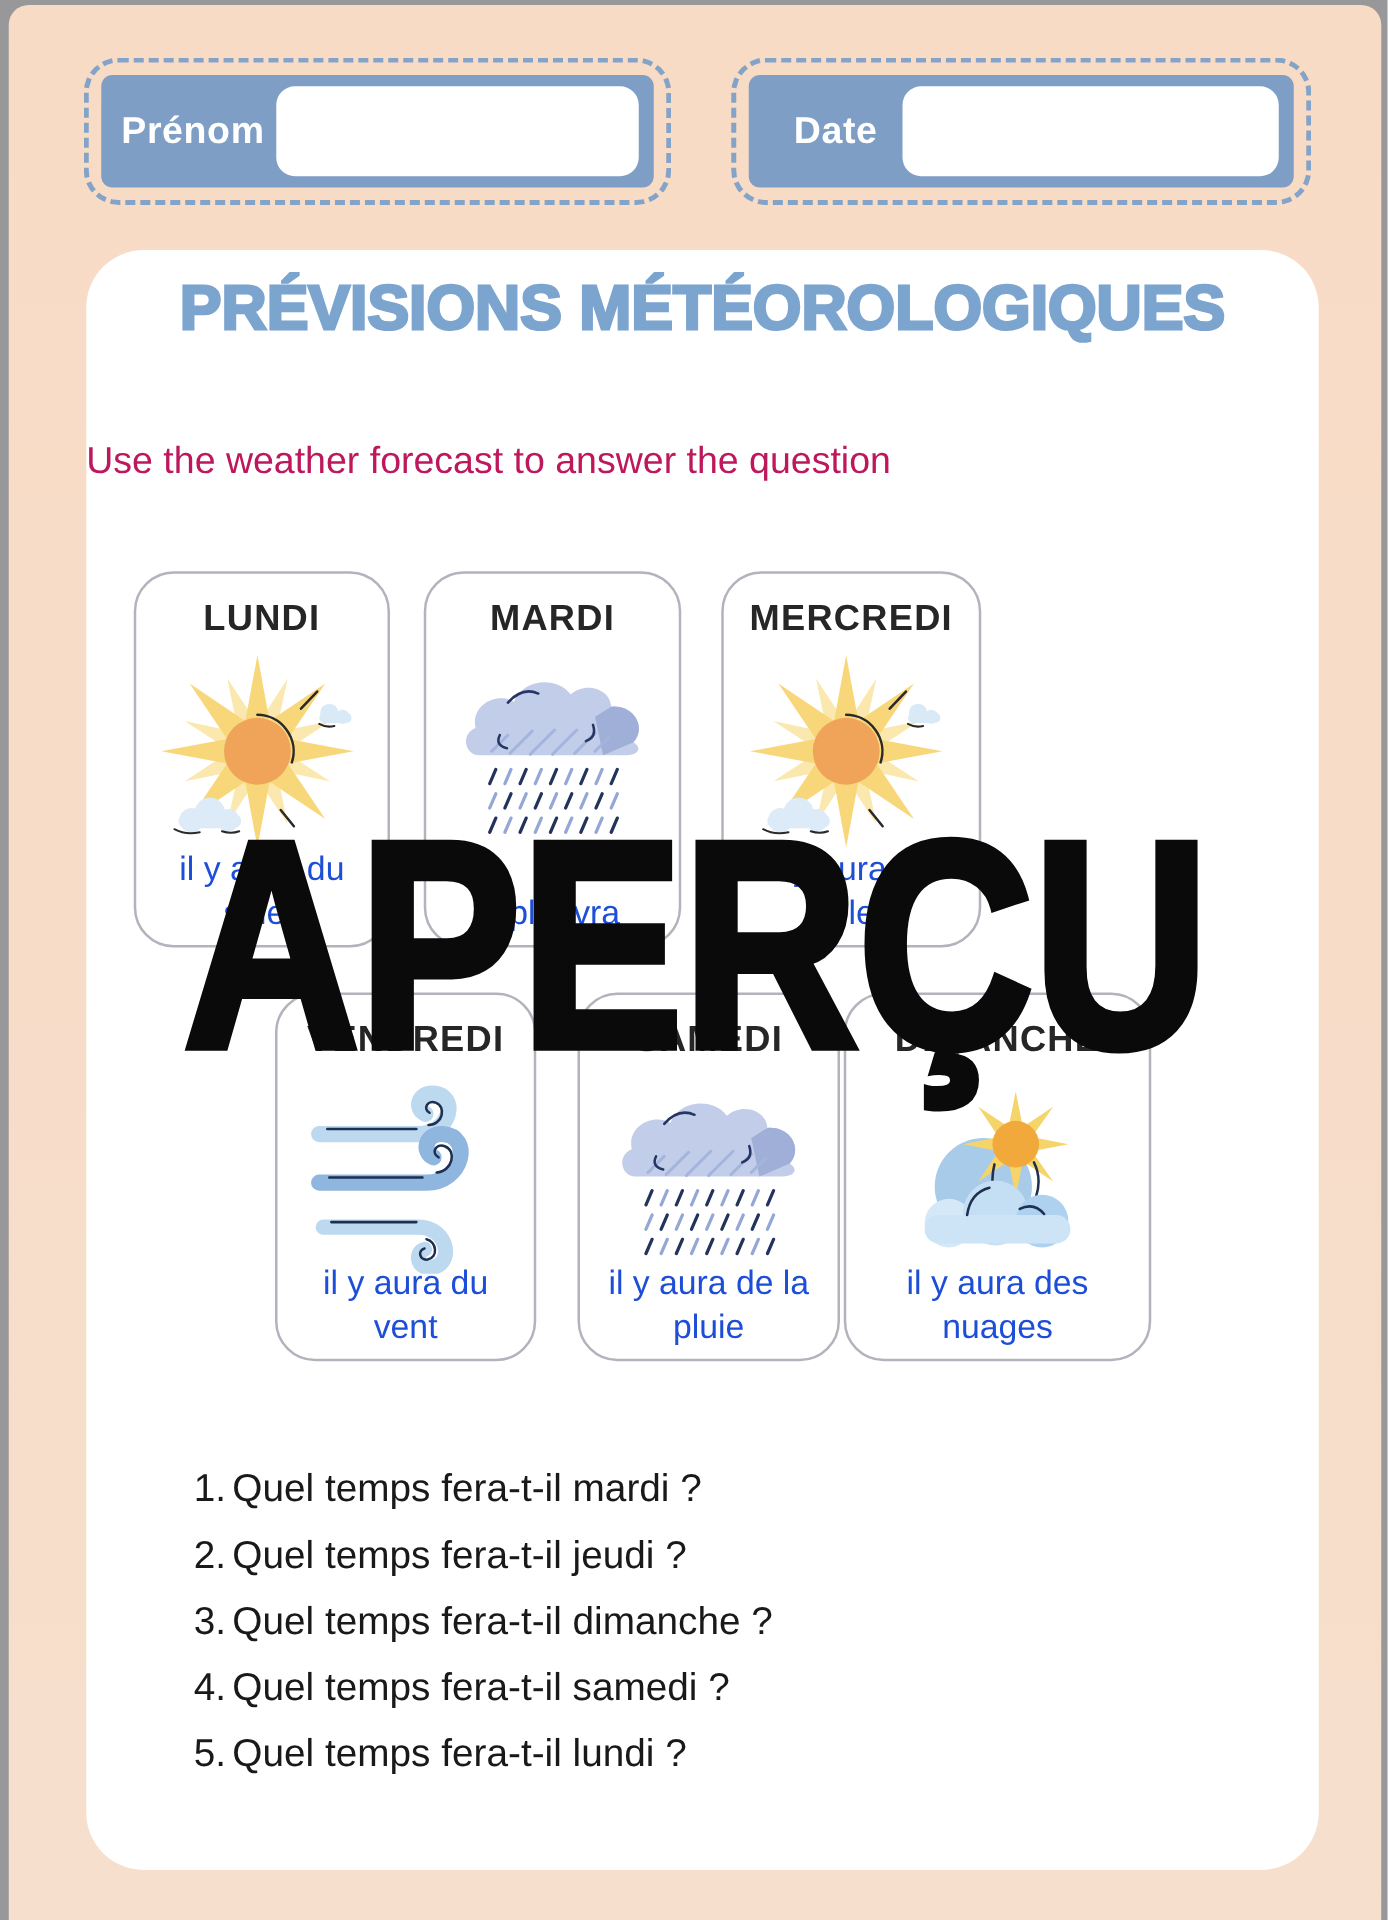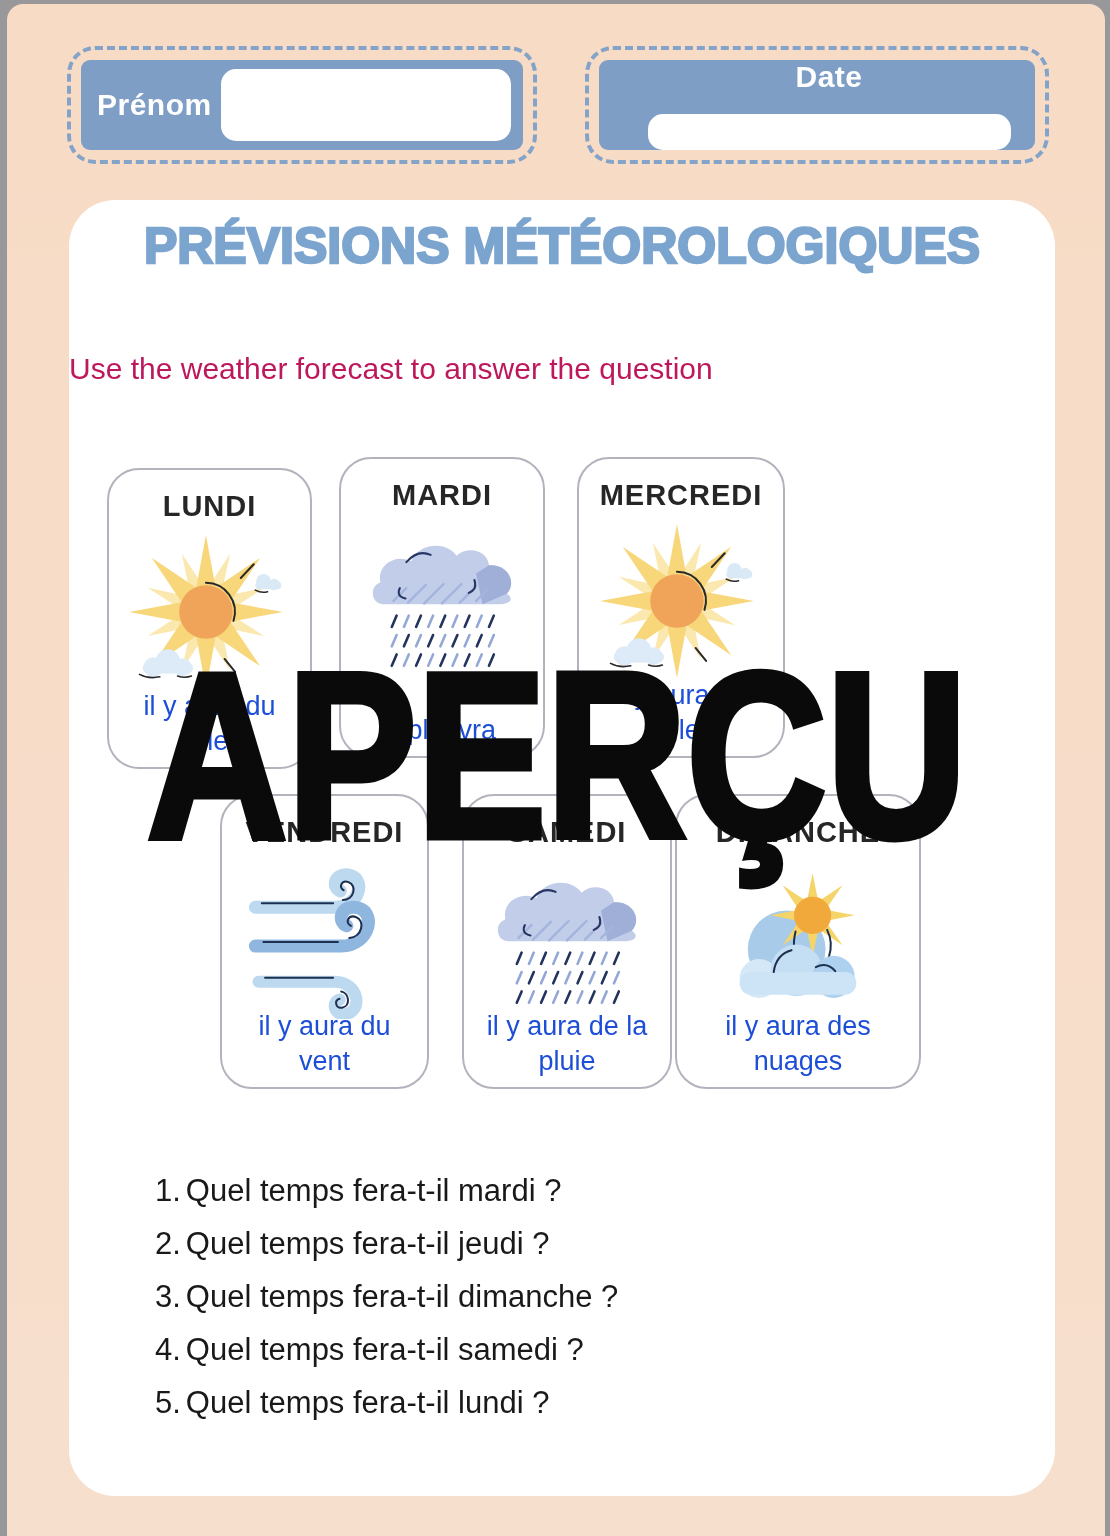--- a/index.html
+++ b/index.html
@@ -8,36 +8,36 @@
   .sheet{position:absolute;left:7px;top:4px;right:5px;bottom:0;
          background:linear-gradient(180deg,#f7dbc5 0%,#f7ddc9 55%,#f6dfcd 100%);
          border-radius:16px 16px 0 0;}
 
   
   .fgroup{position:absolute;box-sizing:border-box;border:4px dashed #84a3c8;border-radius:28px;padding:10px;}
   #prenom-group{left:60px;top:42px;width:470px;height:118px;}
   #date-group{left:578px;top:42px;width:464px;height:118px;}
   .fblue{box-sizing:border-box;width:100%;height:100%;background:#7e9ec6;border-radius:9px;
          display:flex;align-items:center;padding:0 12px 0 16px;gap:9px;}
-  #date-group .fblue{padding-left:36px;gap:20px;flex-direction:column;}
+  #date-group .fblue{padding-left:36px;gap:20px;}
   .flabel{color:#ffffff;font-weight:bold;font-size:30px;letter-spacing:.5px;white-space:nowrap;}
   .finput{flex:1;min-width:0;height:72px;background:#ffffff;border:none;border-radius:15px;
           font-size:26px;padding:0 14px;box-sizing:border-box;color:#333;outline:none;}
 
   
   .card{position:absolute;left:62px;top:196px;width:986px;height:1296px;background:#ffffff;border-radius:46px;}
   .title{position:absolute;top:16px;left:0;width:100%;text-align:center;
          font-size:50px;line-height:60px;font-weight:bold;color:#7ba4ce;
          -webkit-text-stroke:2.4px #7ba4ce;letter-spacing:0px;}
   .subtitle{position:absolute;top:152px;left:0;width:100%;text-align:left;
             font-size:30px;color:#be185d;}
 
   
   .wcard{position:absolute;box-sizing:border-box;background:#ffffff;border:2.5px solid #b2b3bc;border-radius:32px;}
-  #card-lundi   {left:100px;top:464px;width:205px;height:301px;}
+  #card-lundi   {left:100px;top:453px;width:205px;height:301px;}
   #card-mardi   {left:332px;top:453px;width:206px;height:301px;}
   #card-mercredi{left:570px;top:453px;width:208px;height:301px;}
   #card-jeudi   {left:808px;top:453px;width:209px;height:301px;}
   #card-vendredi{left:213px;top:790px;width:209px;height:295px;}
   #card-samedi  {left:455px;top:790px;width:210px;height:295px;}
   #card-dimanche{left:668px;top:790px;width:246px;height:295px;}
   .day{position:absolute;top:20px;left:0;width:100%;text-align:center;
        font-size:29px;font-weight:600;letter-spacing:1px;color:#262626;}
   .icon-wrap{position:absolute;top:56px;left:0;width:100%;height:172px;
              display:flex;align-items:center;justify-content:center;}

